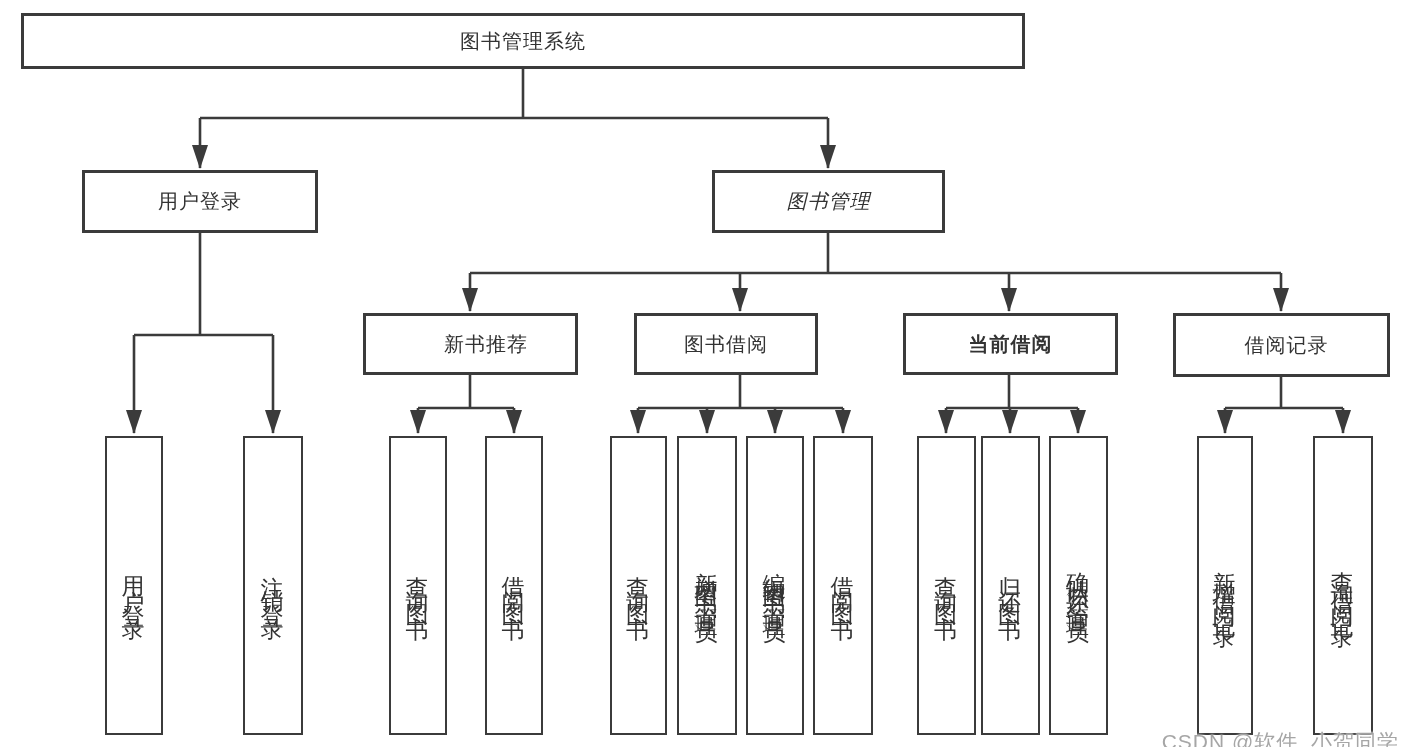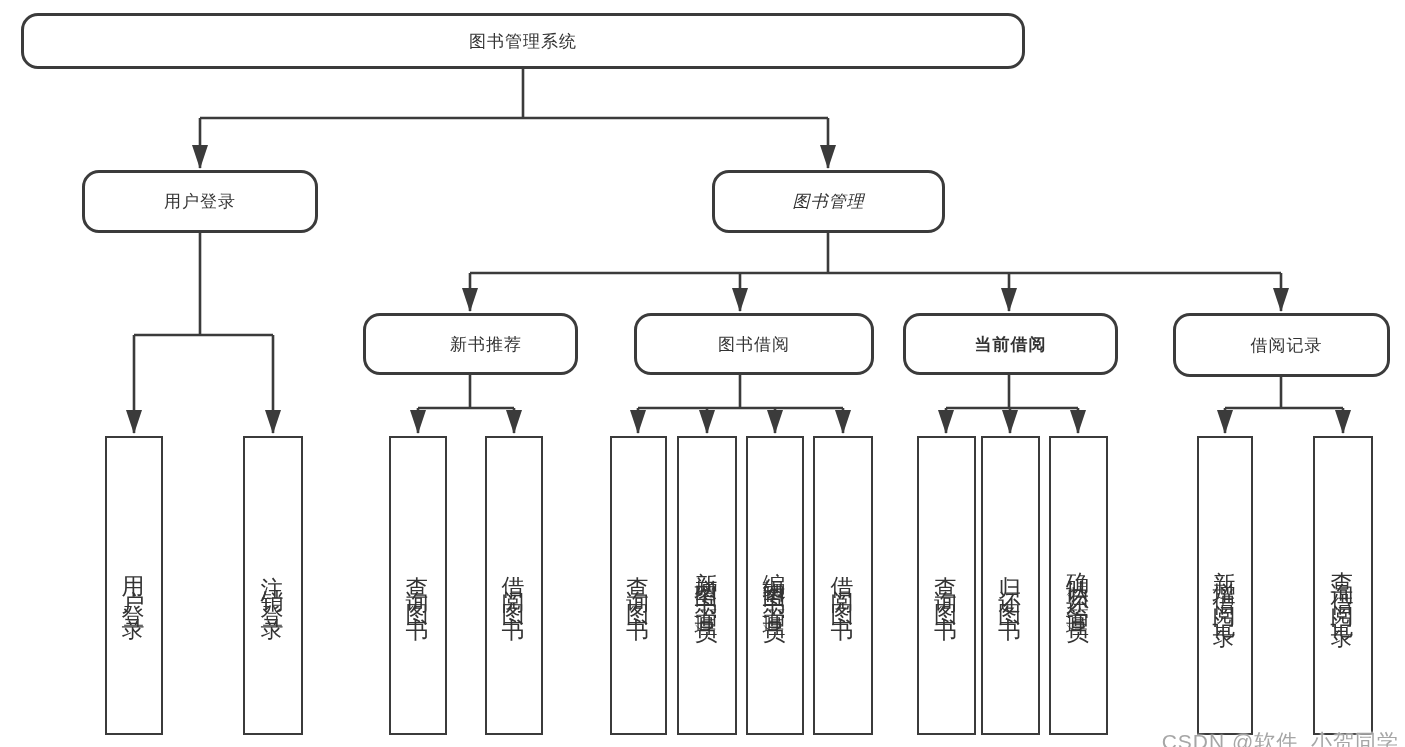--- a/index.html
+++ b/index.html
@@ -27,26 +27,26 @@
     box-sizing: border-box;
     background: #ffffff;
     border: 3px solid #3b3b3b;
     color: #333333;
     display: flex;
     align-items: center;
     justify-content: center;
     z-index: 2;
     letter-spacing: 1px;
   }
-  .h-node { font-size: 17px; border-radius: 17px; }
+  .h-node { font-size: 20px; }
   .root  { left: 21px;   top: 13px;  width: 1004px; height: 56px; }
   .l2a   { left: 82px;   top: 170px; width: 236px;  height: 63px; }
   .l2b   { left: 712px;  top: 170px; width: 233px;  height: 63px; font-style: italic; }
   .l3a   { left: 363px;  top: 313px; width: 215px;  height: 62px; padding-left: 31px; }
-  .l3b   { left: 634px;  top: 313px; width: 240px;  height: 62px; text-align: center; }
+  .l3b   { left: 634px;  top: 313px; width: 184px;  height: 62px; text-align: center; }
   .l3c   { left: 903px;  top: 313px; width: 215px;  height: 62px; font-weight: bold; }
   .l3d   { left: 1173px; top: 313px; width: 217px;  height: 64px; padding-left: 10px; }
 
   .leaf {
     top: 436px;
     height: 299px;
     font-size: 23px;
     writing-mode: vertical-rl;
     text-orientation: mixed;
     border-width: 2.5px;

